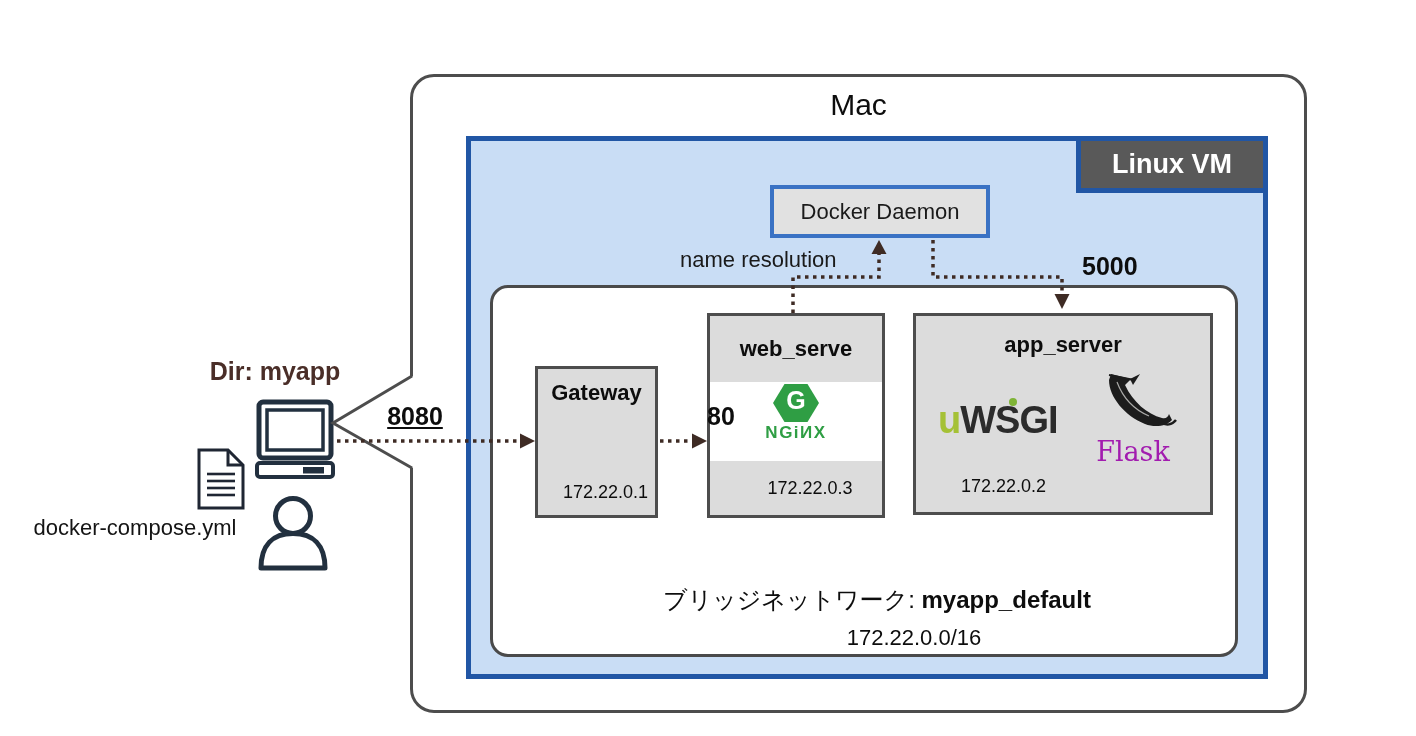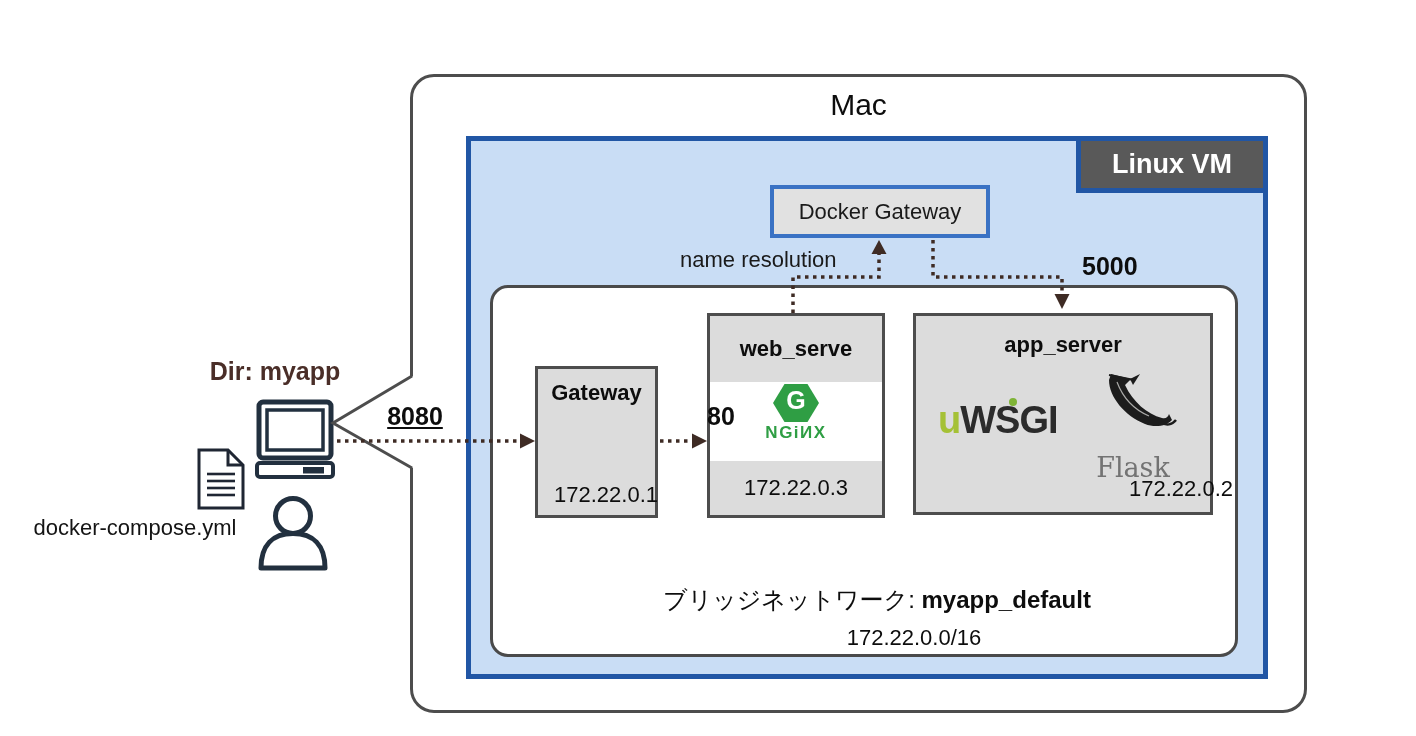--- a/index.html
+++ b/index.html
@@ -17,42 +17,42 @@
             justify-content:center;color:#fff;font-weight:bold;font-size:27px;}
   .daemon-box{left:770px;top:185px;width:220px;height:53px;background:#e1e1e1;
               border:4px solid #3a72c4;box-sizing:border-box;display:flex;align-items:center;
               justify-content:center;font-size:22px;color:#1a1a1a;}
   .bridge-box{left:490px;top:285px;width:748px;height:372px;background:#fff;
               border:3px solid #4a4a4a;border-radius:18px;box-sizing:border-box;}
   
   .node{border:3px solid #4d4d4d;box-sizing:border-box;background:#dcdcdc;}
   .gateway-node{left:535px;top:366px;width:123px;height:152px;}
   .node-title{font-weight:bold;font-size:22px;color:#0d0d0d;text-align:center;}
-  .node-ip{font-size:22px;color:#0d0d0d;text-align:right;}
+  .node-ip{font-size:18px;color:#0d0d0d;text-align:left;padding-left:28px;}
   .gw-title{left:535px;top:380px;width:123px;}
   .gw-ip{left:535px;top:482px;width:123px;}
   .web-node{left:707px;top:313px;width:178px;height:205px;display:flex;flex-direction:column;}
   .web-band-top{height:66px;background:#dcdcdc;display:flex;align-items:center;justify-content:center;}
   .web-band-mid{height:79px;background:#ffffff;position:relative;}
   .web-band-bot{flex:1;background:#dcdcdc;display:flex;align-items:center;justify-content:center;}
   .app-node{left:913px;top:313px;width:300px;height:202px;}
   .app-title{left:913px;top:332px;width:300px;}
   .app-ip{left:913px;top:476px;width:300px;margin-left:20px;}
   
   .nginx-hex{left:50%;top:2px;transform:translateX(-50%);}
   .nginx-g{left:0;top:4px;width:100%;text-align:center;color:#fff;font-weight:bold;font-size:25px;}
   .nginx-word{left:0;top:41px;width:100%;text-align:center;color:#2f9e44;font-weight:bold;
               font-size:17px;letter-spacing:1.5px;}
   .uwsgi{left:938px;top:399px;font-weight:bold;font-size:38px;letter-spacing:-1px;}
   .uwsgi .u{color:#a5c136;}
   .uwsgi .rest{color:#2b2b2b;}
   .uwsgi-dot{left:1009px;top:398px;width:8px;height:8px;border-radius:50%;background:#7fb437;}
   .flask-horn{left:1097px;top:368px;}
-  .flask-word{left:1093px;top:452px;width:80px;text-align:center;
-              font-family:"DejaVu Serif","Liberation Serif",serif;font-size:27px;color:#737373;}
+  .flask-word{left:1093px;top:436px;width:80px;text-align:center;
+              font-family:"DejaVu Serif","Liberation Serif",serif;font-size:27px;color:#a21caf;}
   
   .bridge-caption{left:490px;top:584px;width:748px;text-align:center;font-size:24px;color:#0d0d0d;margin-left:13px;}
   .bridge-caption b{font-weight:bold;}
   .subnet-caption{left:490px;top:625px;width:848px;text-align:center;font-size:22px;color:#0d0d0d;}
   
   .dir-label{left:150px;top:357px;width:250px;text-align:center;font-weight:bold;font-size:25px;color:#4a2e28;}
   .file-label{left:10px;top:515px;width:250px;text-align:center;font-size:22px;color:#141414;}
   
   .port-label{font-weight:bold;font-size:25px;color:#0d0d0d;}
   .p8080{left:360px;top:402px;width:110px;text-align:center;text-decoration:underline;}
@@ -68,21 +68,21 @@
 
   <div class="abs mac-box"></div>
   <div class="abs mac-title">Mac</div>
 
   <div class="abs vm-box"></div>
   <div class="abs vm-label">
     <span>Linux VM</span>
   </div>
 
   <div class="abs daemon-box">
-    <span>Docker Gateway</span>
+    <span>Docker Daemon</span>
   </div>
 
   <div class="abs bridge-box"></div>
 
   <div class="abs node gateway-node"></div>
   <div class="abs node-title gw-title">Gateway</div>
   <div class="abs node-ip gw-ip">172.22.0.1</div>
 
   <div class="abs node web-node">
     <div class="web-band-top">

